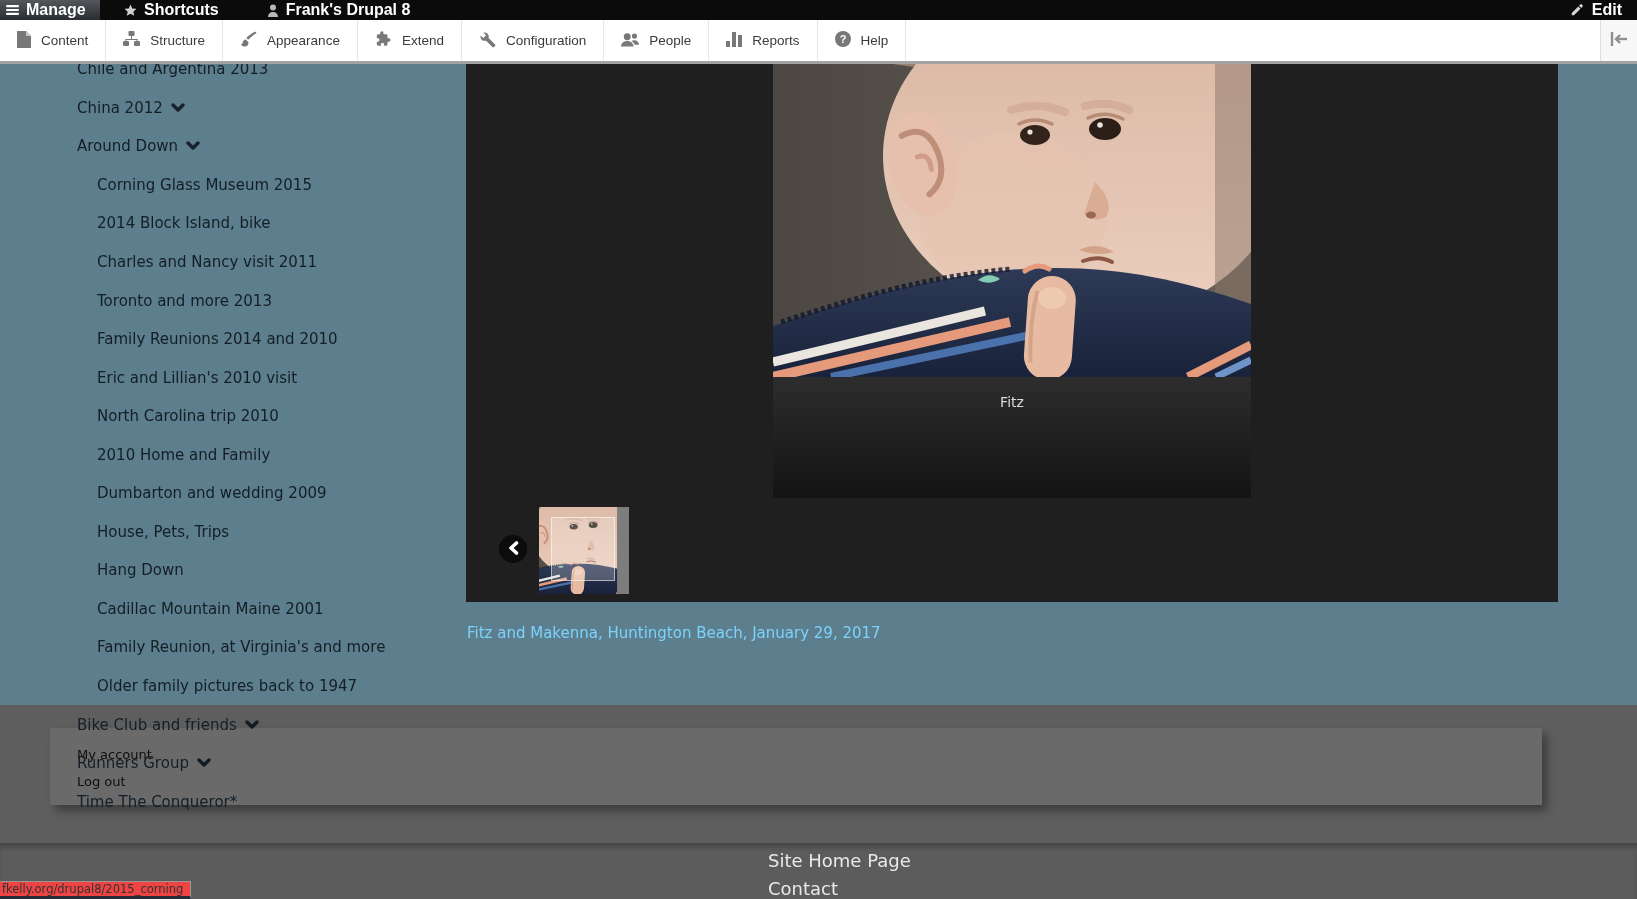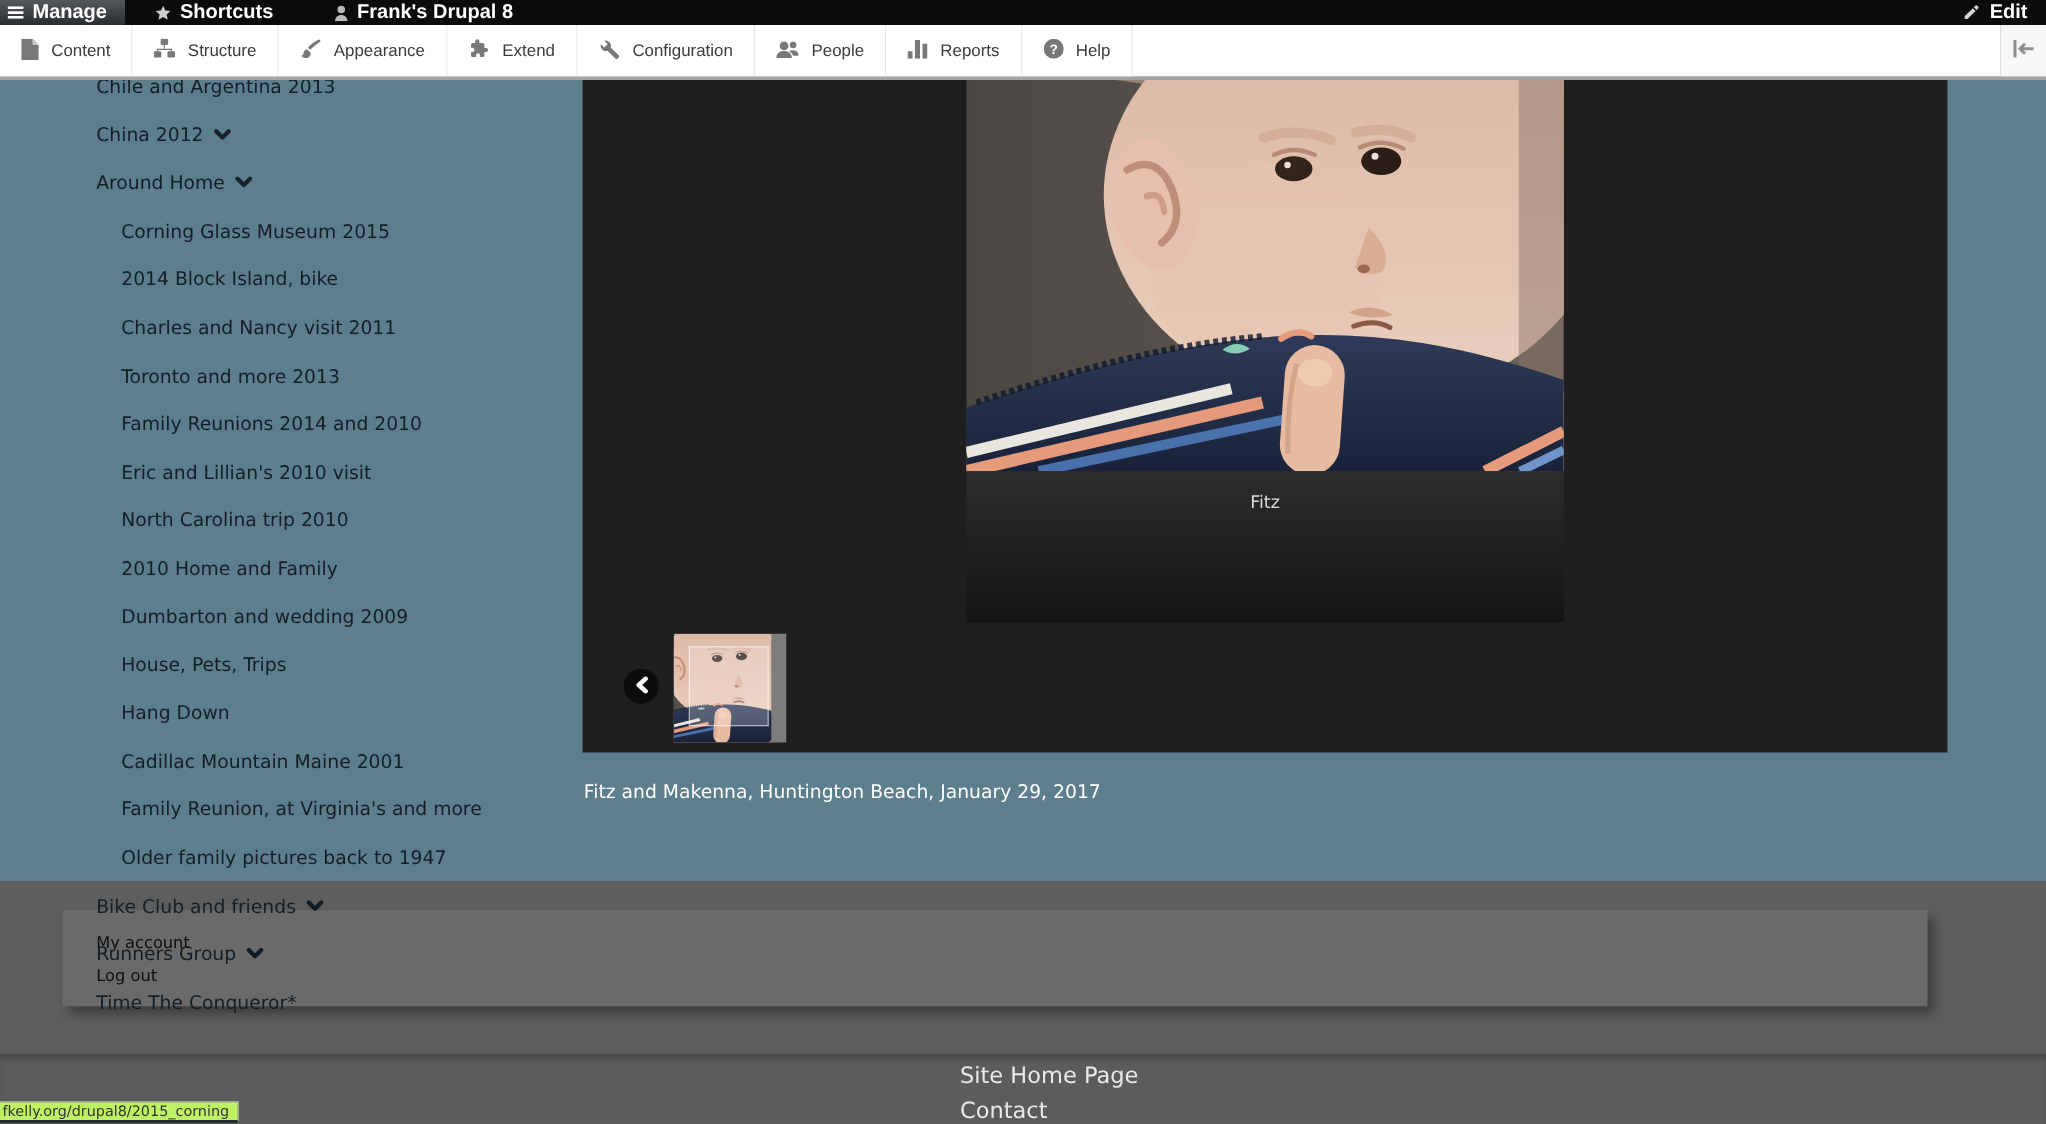--- a/index.html
+++ b/index.html
@@ -61,21 +61,21 @@
   }
   .thumb svg { display:block; }
   .thumb-highlight {
     position:absolute; left:12px; top:10px; width:64px; height:64px;
     background:rgba(255,255,255,0.22); border:1px solid rgba(255,255,255,0.55);
   }
   .prev-btn {
     position:absolute; left:33px; top:471px; width:28px; height:28px; border-radius:50%;
     background:#0c0c0c; display:flex; align-items:center; justify-content:center; cursor:pointer;
   }
-  .page-caption { position:absolute; left:467px; top:624px; color:#ffffff; font-size:15px; z-index:6; }
+  .page-caption { position:absolute; left:467px; top:624px; color:#7dd3fc; font-size:15px; z-index:6; }
 
   
   .user-panel {
     position:absolute; left:50px; top:728px; width:1492px; height:77px;
     background:#6a6a6a; box-shadow:5px 6px 8px rgba(0,0,0,0.35); z-index:3;
     font-size:13px; color:#0e0e0e;
   }
   .user-panel .ulink { position:absolute; left:27px; cursor:pointer; }
   .ulink.acct { top:19px; }
   .ulink.lout { top:46px; }
@@ -85,21 +85,21 @@
     background:#5c5c5c; border-top:1px solid #484848;
     box-shadow:inset 0 5px 6px -3px rgba(0,0,0,0.30); z-index:2;
     color:#e9e9e9; font-size:18px;
   }
   .footer .flink { position:absolute; left:768px; cursor:pointer; }
   .flink.home { top:6px; }
   .flink.contact { top:34px; }
 
   .status-bar {
     position:absolute; left:0; top:881px; height:18px; min-width:172px;
-    background:#bef264; border:1px solid #979797; border-left:none;
+    background:#ef4444; border:1px solid #979797; border-left:none;
     border-bottom:3px solid #262c38;
     color:#333; font-size:11.5px; line-height:14px; padding:0 7px 0 2px; z-index:50;
     white-space:nowrap;
   }
 </style>
 </head>
 <body>
 
 <svg width="0" height="0" style="position:absolute" aria-hidden="true">
   <defs>
@@ -308,21 +308,21 @@
     </li>
   <li class="lv0">
       <span>China 2012</span>
       <span class="chev">
         <svg width="14" height="10" viewBox="0 0 14 10">
           <path d="M2 2l5 5 5-5" stroke="#16222c" stroke-width="3.4" fill="none" stroke-linecap="round" stroke-linejoin="round"></path>
         </svg>
       </span>
     </li>
   <li class="lv0">
-      <span>Around Home</span>
+      <span>Around Down</span>
       <span class="chev">
         <svg width="14" height="10" viewBox="0 0 14 10">
           <path d="M2 2l5 5 5-5" stroke="#16222c" stroke-width="3.4" fill="none" stroke-linecap="round" stroke-linejoin="round"></path>
         </svg>
       </span>
     </li>
   <li class="lv1">
       <span>Corning Glass Museum 2015</span>
     </li>
   <li class="lv1">

